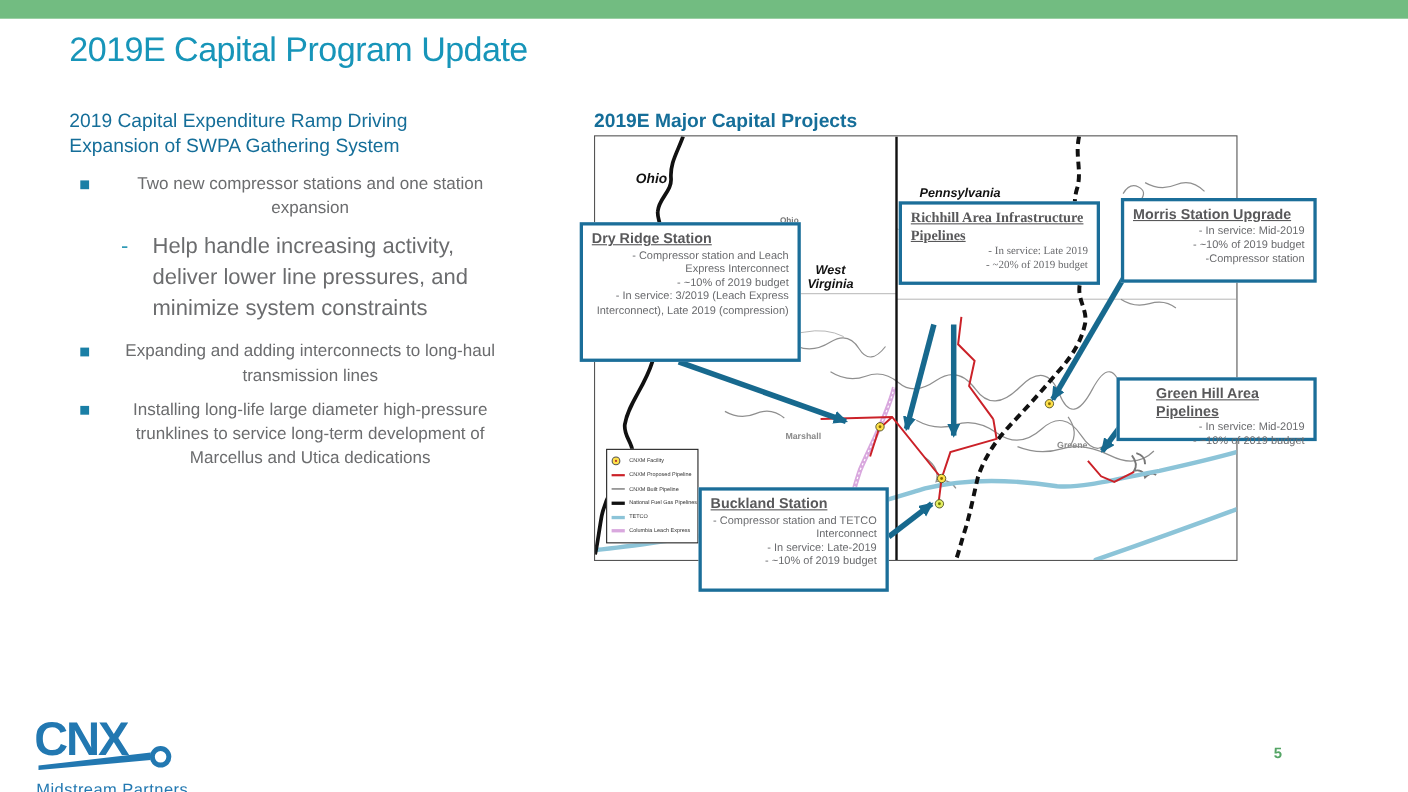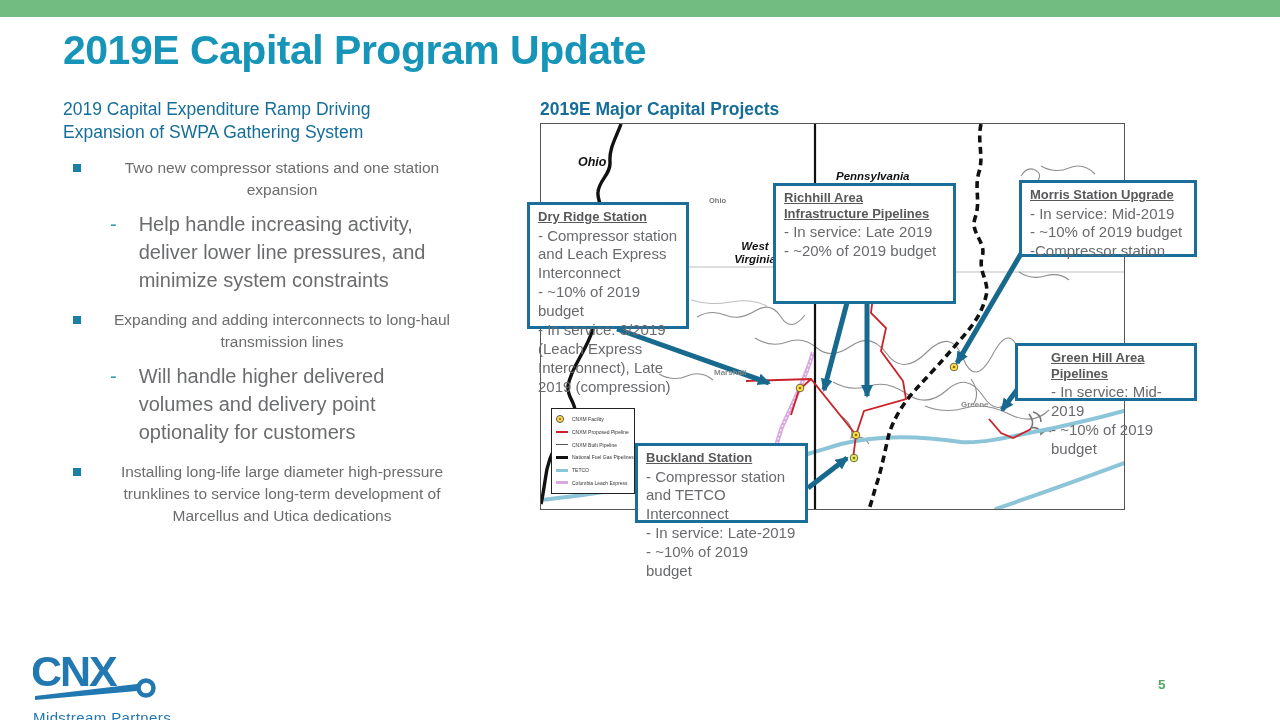--- a/index.html
+++ b/index.html
@@ -2,45 +2,45 @@
 <html><head>
 <meta charset="utf-8">
 <style>
   html,body{margin:0;padding:0;}
   body{width:1280px;height:720px;background:#fff;overflow:hidden;position:relative;
        font-family:"Liberation Sans",sans-serif;-webkit-font-smoothing:antialiased;}
   .abs{position:absolute;}
   
   .topbar{left:0;top:0;width:1280px;height:17px;background:#72bc81;}
   
-  .slide-title{left:63px;top:27px;font-size:41px;font-weight:bold;color:#1795b9;letter-spacing:-.5px;}
+  .slide-title{left:63px;top:27px;font-size:31px;font-weight:normal;color:#1795b9;letter-spacing:-.5px;}
   
   .left-panel{left:63px;top:98px;width:420px;color:#6b6c6e;}
   .left-heading{font-size:17.5px;font-weight:normal;color:#156e99;line-height:1.3;white-space:pre-line;margin-bottom:13px;}
   .bullet{display:flex;margin:0 0 9px 10px;font-size:15.5px;line-height:1.42;text-align:center;}
   .bullet .sq{flex:0 0 8px;width:8px;height:8px;background:#1a7fa6;margin:7px 15px 0 0;}
   .bullet .btext{width:372px;}
   .subbullet{display:flex;margin:4px 0 14px 47px;font-size:20px;line-height:1.42;}
   .subbullet::before{content:"-";color:#2f9ab5;margin-right:22px;}
   .subbullet .stext{width:322px;}
   
   .map-heading{left:540px;top:99px;width:585px;text-align:left;font-size:17.5px;font-weight:bold;color:#156e99;}
   .map-frame{left:540px;top:123px;width:585px;height:387px;border:1.4px solid #555;box-sizing:border-box;background:#fff;}
   .map-frame svg{display:block;}
   .state-label{font-weight:bold;font-style:italic;color:#111;font-size:11.5px;white-space:pre-line;}
   .county-label{font-weight:bold;color:#8a8a8a;font-size:8px;}
   
   .callout{background:#fff;border:3px solid #1b6e99;box-sizing:border-box;padding:4px 8px;color:#696a6d;z-index:5;}
   .callout .ctitle{font-size:13px;font-weight:bold;text-decoration:underline;color:#58585a;line-height:1.2;margin-bottom:2px;}
-  .callout .citem{font-size:15px;line-height:1.26;}
-  #box-dry{left:527px;top:202px;width:162px;height:127px;}
-  #box-richhill{left:773px;top:183px;width:183px;height:121px;}
+  .callout .citem{font-size:10px;line-height:1.26;text-align:right;}
+  #box-dry{left:527px;top:202px;width:201px;height:127px;}
+  #box-richhill{left:817px;top:183px;width:183px;height:76px;font-family:Liberation Serif, serif;}
   #box-morris{left:1019px;top:180px;width:178px;height:77px;}
   #box-greenhill{left:1015px;top:343px;width:182px;height:58px;padding-left:33px;}
-  #box-buckland{left:635px;top:443px;width:173px;height:80px;}
+  #box-buckland{left:635px;top:443px;width:173px;height:95px;}
   
   .legend{left:551px;top:408px;width:84px;height:86px;background:#fff;border:1.6px solid #222;
           box-sizing:border-box;padding:5px 4px;z-index:4;display:flex;flex-direction:column;justify-content:space-between;}
   .lrow{display:flex;align-items:center;height:10px;}
   .lsw{flex:0 0 13px;margin-right:3px;display:flex;align-items:center;justify-content:flex-start;}
   .llabel{font-size:5px;color:#333;white-space:nowrap;}
   .sw-line{width:12px;}
   .sw-dot{width:6px;height:6px;border-radius:50%;background:#ffe14a;border:1px solid #555;position:relative;}
   .sw-dot::after{content:"";position:absolute;left:1.8px;top:1.8px;width:2px;height:2px;border-radius:50%;background:#b5372a;}
   
@@ -63,23 +63,20 @@
     <span class="sq"></span>
     <div class="btext">Two new compressor stations and one station expansion</div>
   </div>
   <div class="subbullet">
     <div class="stext">Help handle increasing activity, deliver lower line pressures, and minimize system constraints</div>
   </div>
 
   <div class="bullet">
     <span class="sq"></span>
     <div class="btext">Expanding and adding interconnects to long-haul transmission lines</div>
-  </div>
-  <div class="subbullet">
-    <div class="stext">Will handle higher delivered volumes and delivery point optionality for customers</div>
   </div>
 
   <div class="bullet">
     <span class="sq"></span>
     <div class="btext">Installing long-life large diameter high-pressure trunklines to service long-term development of Marcellus and Utica dedications</div>
   </div>
 </div>
 
 <div class="abs map-heading">2019E Major Capital Projects</div>
 
@@ -165,21 +162,21 @@
       <line x1="267" y1="364" x2="306" y2="334" marker-end="url(#ah)"></line>
     </g>
   </svg>
 </div>
 
 <div class="abs state-label" style="left:578px;top:155px;font-size:12.5px;">Ohio</div>
 <div class="abs state-label" style="left:836px;top:144px;margin-top:26px;">Pennsylvania</div>
 <div class="abs state-label" style="left:730px;top:240px;width:50px;text-align:center;line-height:1.15;">West
 Virginia</div>
 <div class="abs county-label" style="left:709px;top:196px;font-size:7.5px;color:#777;">Ohio</div>
-<div class="abs county-label" style="left:698px;top:368px;padding-left:16px;">Marshall</div>
+<div class="abs county-label" style="left:698px;top:392px;padding-left:16px;">Marshall</div>
 <div class="abs county-label" style="left:961px;top:400px;">Greene</div>
 
 <div class="abs legend">
   <div class="lrow">
     <span class="lsw">
         <span class="sw-dot"></span>
       </span>
     <span class="llabel">CNXM Facility</span>
   </div>
   <div class="lrow">

